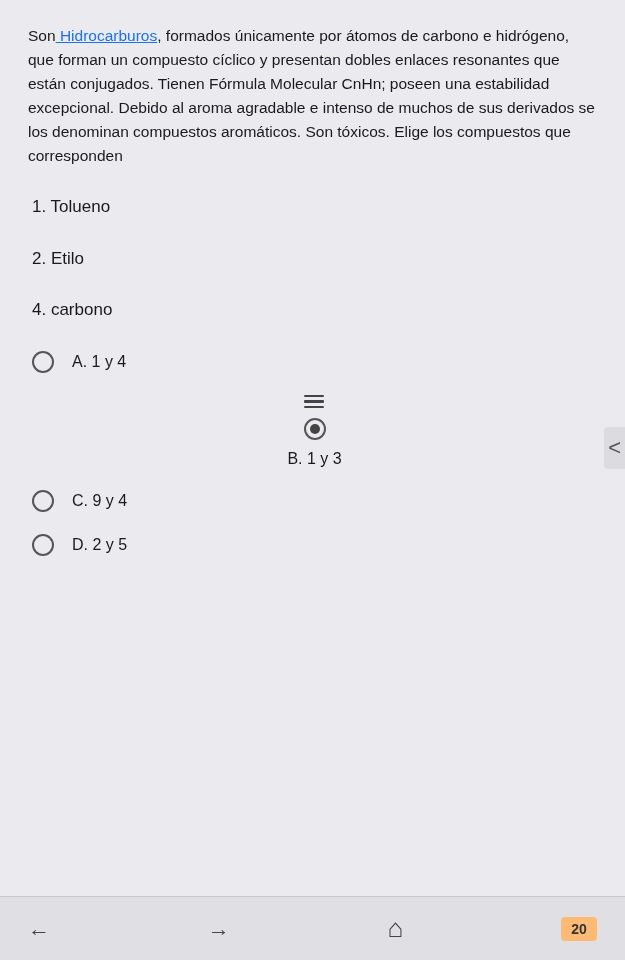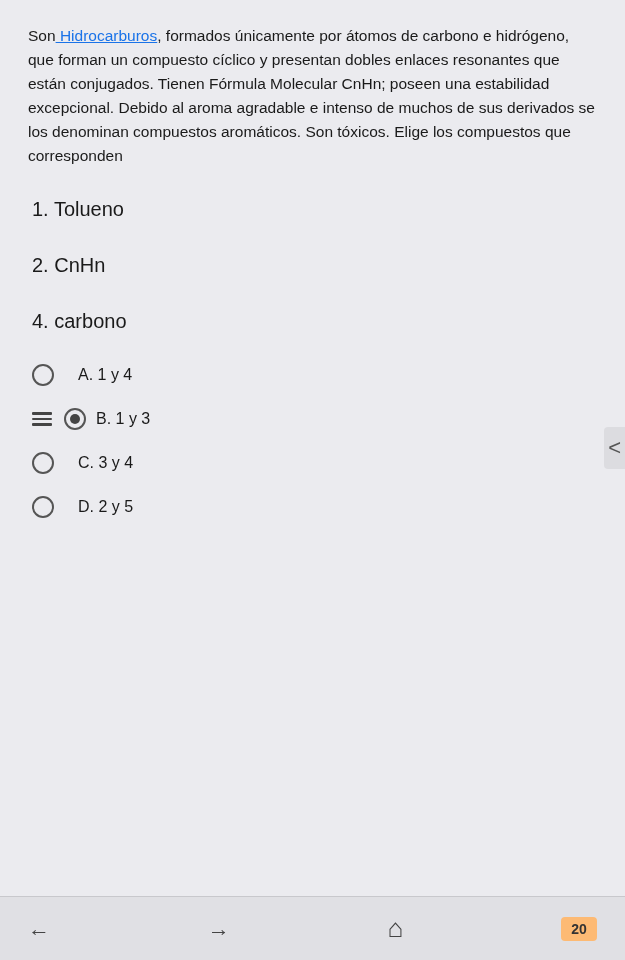--- a/index.html
+++ b/index.html
@@ -45,38 +45,38 @@
       color: #1a73e8;
       text-decoration: underline;
     }
 
     .options-list {
       margin-bottom: 28px;
       padding-left: 4px;
     }
 
     .option-item {
-      font-size: 20px;
+      font-size: 17px;
       color: #1a1a1a;
       margin-bottom: 10px;
       line-height: 1.5;
       margin-top: 26px;
     }
 
     .answers-section {
       display: flex;
       flex-direction: column;
       gap: 22px;
       padding-left: 4px;
     }
 
     .answer-option {
       display: flex;
       align-items: center;
-      gap: 24px;
+      gap: 18px;
     }
 
     .radio-circle {
       width: 22px;
       height: 22px;
       border-radius: 50%;
       border: 2px solid #555;
       background: transparent;
       flex-shrink: 0;
       display: flex;
@@ -94,20 +94,21 @@
     .answer-label {
       font-size: 16px;
       color: #1a1a1a;
       font-weight: 400;
     }
 
     .answer-b-row {
       display: flex;
       align-items: center;
       gap: 10px;
+      flex-direction: column;
     }
 
     .hamburger-icon {
       display: flex;
       flex-direction: column;
       gap: 3px;
       margin-right: 2px;
     }
 
     .hamburger-line {
@@ -166,21 +167,21 @@
 
 <div class="screen">
   <div class="content-area" style="position:relative;">
 
     <div class="question-text">
       <span>Son</span><span class="highlight"> Hidrocarburos</span><span>, formados únicamente por átomos de carbono e hidrógeno, que forman un compuesto cíclico y presentan dobles enlaces resonantes que están conjugados. Tienen Fórmula Molecular CnHn; poseen una estabilidad excepcional. Debido al aroma agradable e intenso de muchos de sus derivados se los denominan compuestos aromáticos. Son tóxicos. Elige los compuestos que corresponden</span>
     </div>
 
     <div class="options-list">
       <div class="option-item">1. <span>Tolueno</span></div>
-      <div class="option-item">2. <span>CnHn</span></div>
+      <div class="option-item">2. <span>Etilo</span></div>
       <div class="option-item">4. <span>carbono</span></div>
     </div>
 
     <div class="answers-section">
 
       <div class="answer-option">
         <div class="radio-circle"></div>
         <span class="answer-label">A.  1 y 4</span>
       </div>
 
@@ -191,21 +192,21 @@
           <div class="hamburger-line"></div>
         </div>
         <div class="radio-circle">
           <div class="radio-inner"></div>
         </div>
         <span class="answer-label">B.  1 y 3</span>
       </div>
 
       <div class="answer-option">
         <div class="radio-circle"></div>
-        <span class="answer-label">C.  3 y 4</span>
+        <span class="answer-label">C.  9 y 4</span>
       </div>
 
       <div class="answer-option">
         <div class="radio-circle"></div>
         <span class="answer-label">D.  2 y 5</span>
       </div>
 
     </div>
 
     <div class="chevron-right">&lt;</div>

